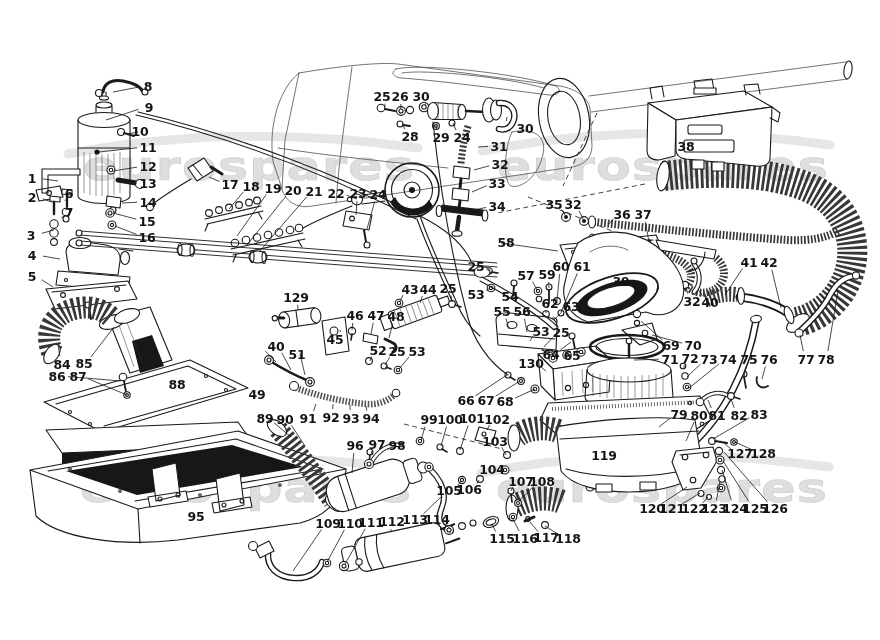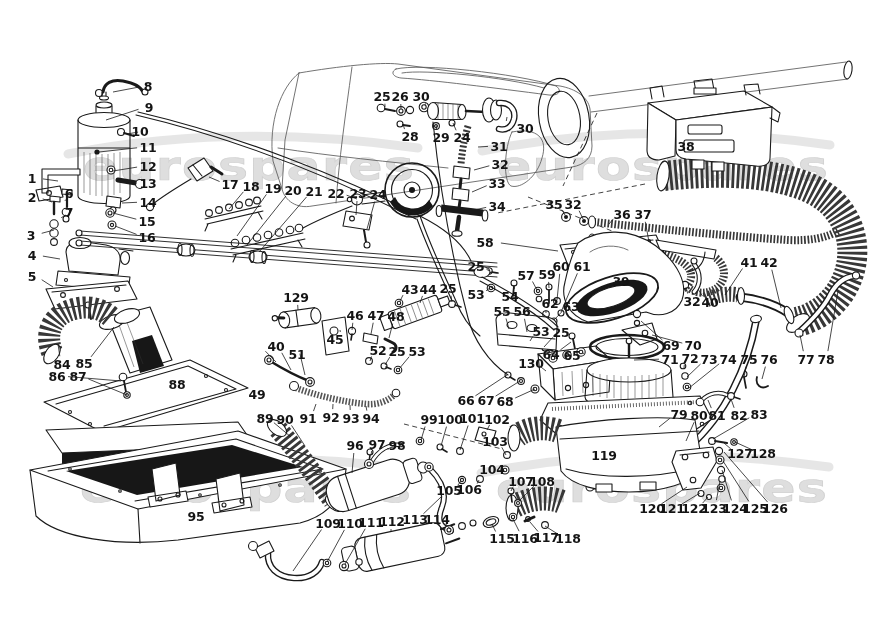--- a/index.html
+++ b/index.html
@@ -731,21 +731,21 @@
       <div class="callout" style="left: 297px; top: 346px; margin-top: 8px;">51</div>
       <div class="callout" style="left: 378px; top: 350px;">52</div>
       <div class="callout" style="left: 397px; top: 351px;">25</div>
       <div class="callout" style="left: 417px; top: 351px;">53</div>
       <div class="callout" style="left: 476px; top: 266px;">25</div>
       <div class="callout" style="left: 476px; top: 294px;">53</div>
       <div class="callout" style="left: 510px; top: 296px;">54</div>
       <div class="callout" style="left: 502px; top: 311px;">55</div>
       <div class="callout" style="left: 522px; top: 311px;">56</div>
       <div class="callout" style="left: 526px; top: 275px;">57</div>
-      <div class="callout" style="left: 485px; top: 242px;">58</div>
+      <div class="callout" style="left: 506px; top: 242px;">58</div>
       <div class="callout" style="left: 547px; top: 274px;">59</div>
       <div class="callout" style="left: 561px; top: 266px;">60</div>
       <div class="callout" style="left: 582px; top: 266px;">61</div>
       <div class="callout" style="left: 550px; top: 303px;">62</div>
       <div class="callout" style="left: 571px; top: 306px;">63</div>
       <div class="callout" style="left: 541px; top: 331px;">53</div>
       <div class="callout" style="left: 561px; top: 332px;">25</div>
       <div class="callout" style="left: 551px; top: 354px;">64</div>
       <div class="callout" style="left: 572px; top: 355px;">65</div>
       <div class="callout" style="left: 466px; top: 400px;">66</div>

